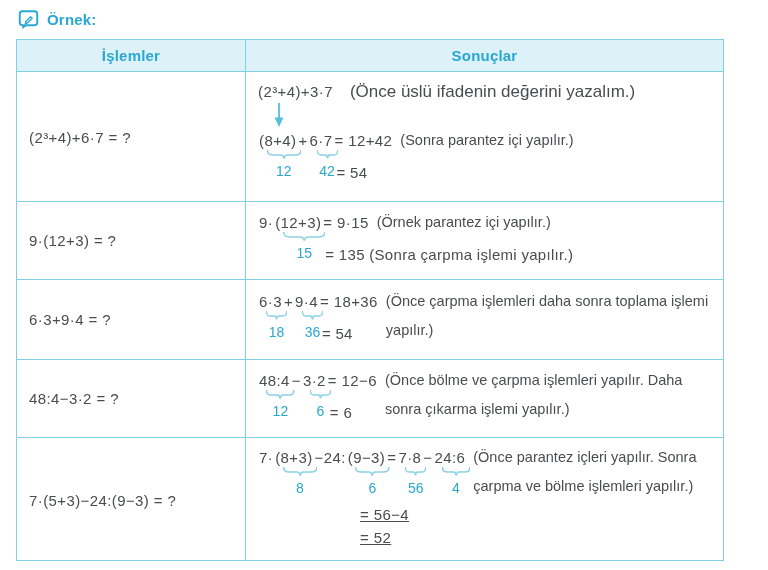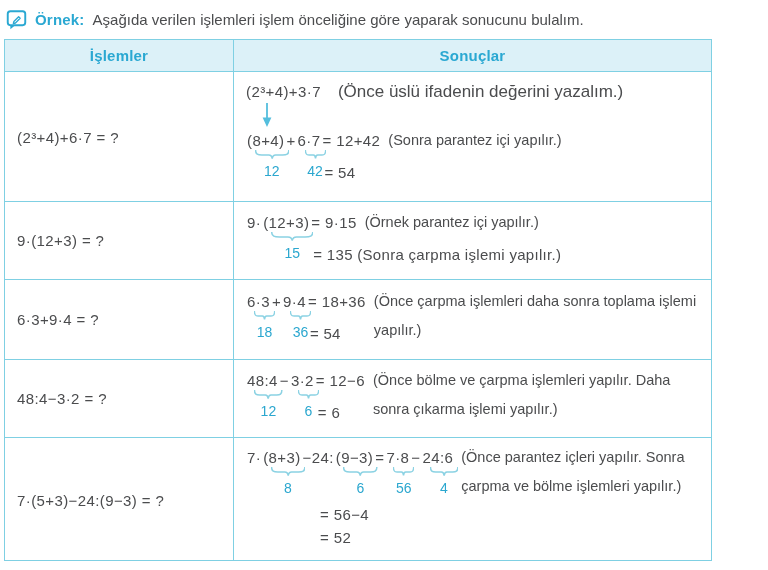--- a/index.html
+++ b/index.html
@@ -12,21 +12,21 @@
     --arrow:#54bedd;
   }
   *{box-sizing:border-box;}
   html,body{margin:0;padding:0;}
   body{
     width:768px;height:570px;background:#ffffff;
     font-family:"Liberation Sans","DejaVu Sans",sans-serif;
     color:var(--text);
     overflow:hidden;
   }
-  .page{padding:7px 8px 0 4px;}
+  .page{padding:7px 8px 0 16px;}
 
   
   .example-header{
     display:flex;align-items:center;gap:8px;
     padding:2px 0 9px 2px;font-size:15px;
   }
   .example-header .icon{flex:0 0 auto;display:flex;}
   .example-label{color:var(--accent);font-weight:bold;letter-spacing:.2px;}
   .example-text{color:var(--text);}
 
@@ -66,37 +66,36 @@
   .seg-low{
     position:absolute;top:calc(100% + 12px);left:2px;
     color:var(--text);white-space:nowrap;font-size:15px;letter-spacing:.3px;
   }
   .note{
     color:var(--text);font-size:14.5px;line-height:29px;margin:-5px 0 0 7px;
   }
   .note-inline{color:var(--text);font-size:17px;margin-left:17px;letter-spacing:0;}
   .line1{display:flex;align-items:baseline;white-space:nowrap;}
   .down-arrow{margin:1px 0 3px 15px;height:25px;}
-  .calc-line{margin:2px 0 6px 74px;font-size:15px;letter-spacing:.4px;}
+  .calc-line{margin:2px 0 6px 102px;font-size:15px;letter-spacing:.4px;text-decoration:underline;}
 </style>
 </head>
 <body>
 
 <div class="page">
 
   <div class="example-header">
     <span class="icon">
       <svg width="21" height="21" viewBox="0 0 24 24">
         <rect x="2" y="2.5" width="20" height="16" rx="3" fill="none" stroke="#2aa8d2" stroke-width="2.2"></rect>
         <path d="M5 18.5 L5 23 L10.5 18.5 Z" fill="#2aa8d2"></path>
         <path d="M9 14.2 l5.4-5.4 1.8 1.8 -5.4 5.4 -2.4 0.6 z" fill="none" stroke="#2aa8d2" stroke-width="1.5" stroke-linejoin="round"></path>
       </svg>
     </span>
     <span class="example-label">Örnek:</span>
-    <span class="example-text">Aşağıda verilen işlemleri işlem önceliğine göre yaparak sonucunu bulalım.</span>
   </div>
 
   <table>
     <colgroup>
         <col class="c1">
         <col class="c2">
       </colgroup>
     <thead>
       <tr>
         <th>İşlemler</th>

